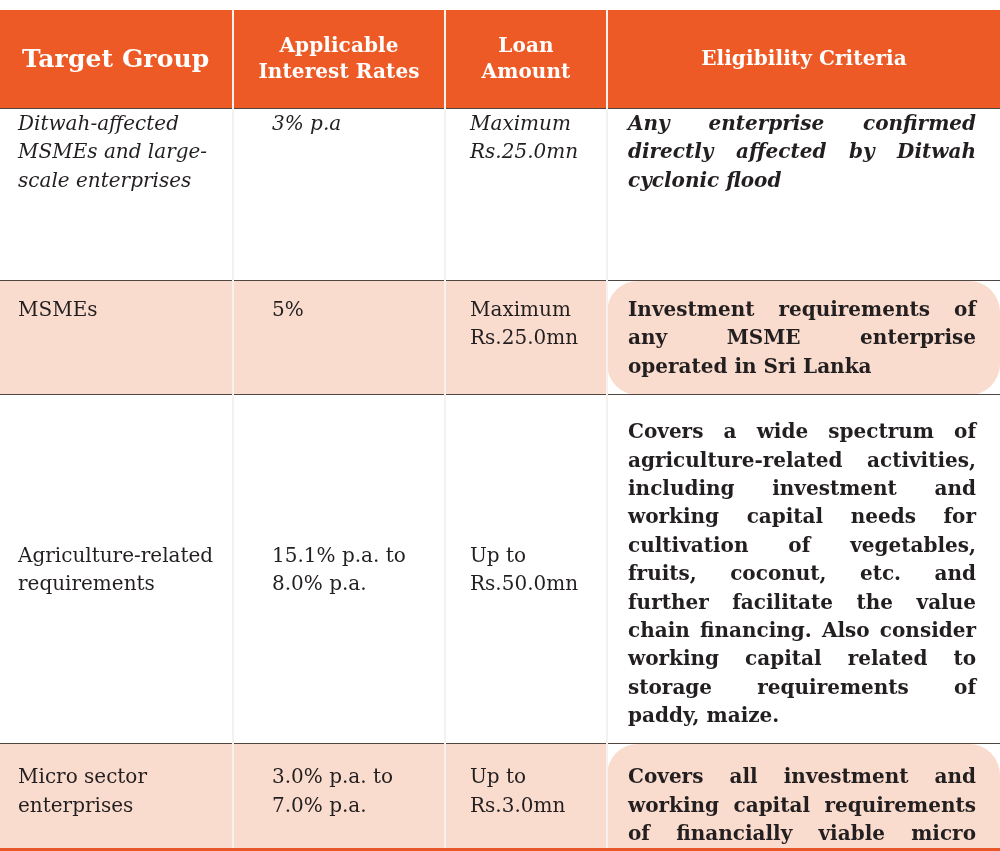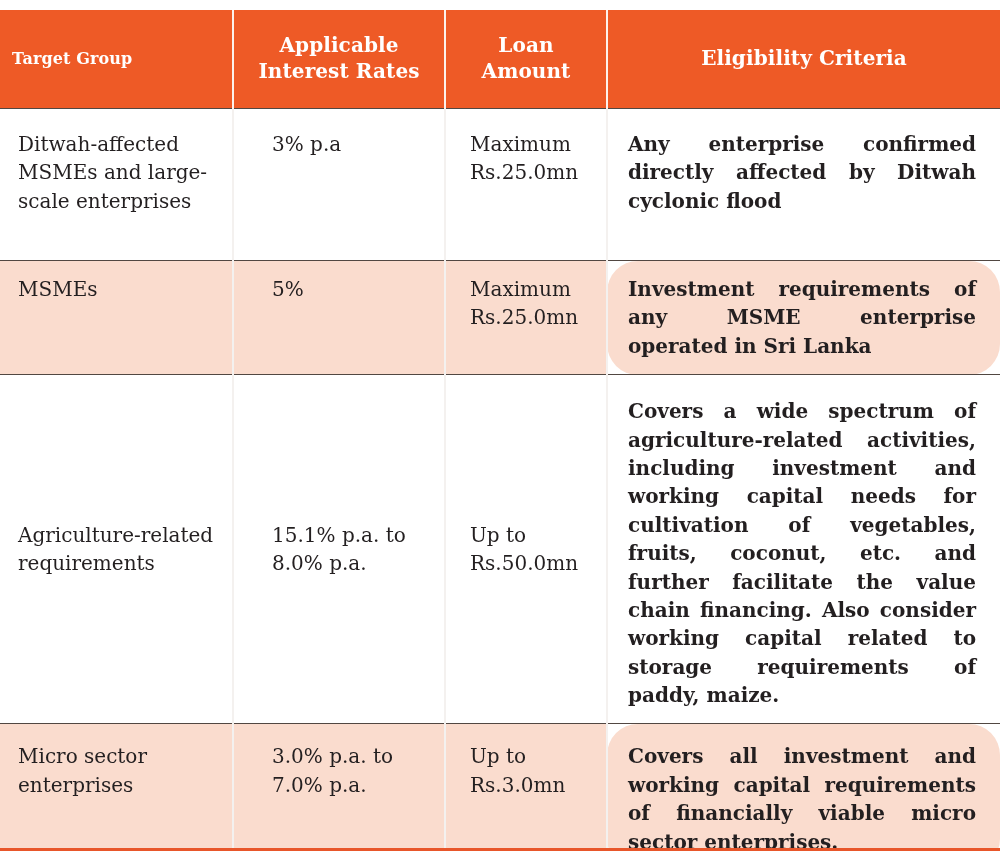--- a/index.html
+++ b/index.html
@@ -46,22 +46,22 @@
     line-height: 1.28;
     height: 90px;
     vertical-align: middle;
     padding: 4px 12px;
     border-right: 2px solid #fdf2ec;
     border-bottom: none;
     letter-spacing: 0.1px;
   }
   thead tr.header-row th.h-target {
     text-align: left;
-    padding-left: 12px;
-    font-size: 16px;
+    padding-left: 22px;
+    font-size: 25px;
   }
   thead tr.header-row th.h-rates,
   thead tr.header-row th.h-amount,
   thead tr.header-row th.h-criteria {
     text-align: center;
   }
   thead tr.header-row th.h-criteria {
     border-right: none;
   }
 
@@ -107,21 +107,21 @@
     line-height: 1.42;
     hyphens: none;
   }
   td.cell-criteria .just-text {
     display: block;
     text-align: justify;
     text-align-last: left;
   }
 
   
-  tr.row-1 td { height: 152px; vertical-align: top; padding-top: 21px; }
+  tr.row-1 td { height: 172px; vertical-align: top; padding-top: 0; font-style: italic; }
   tr.row-2 td { height: 107px; vertical-align: top; padding-top: 14px; margin-top: 12px; }
   tr.row-3 td { height: 345px; }
   tr.row-3 td.cell-criteria { vertical-align: top; padding-top: 22px; margin-top: 26px; }
   tr.row-4 td { height: 146px; vertical-align: top; padding-top: 18px; }
 
   
   .bottom-rule {
     position: absolute;
     left: 0;
     top: 838px;

